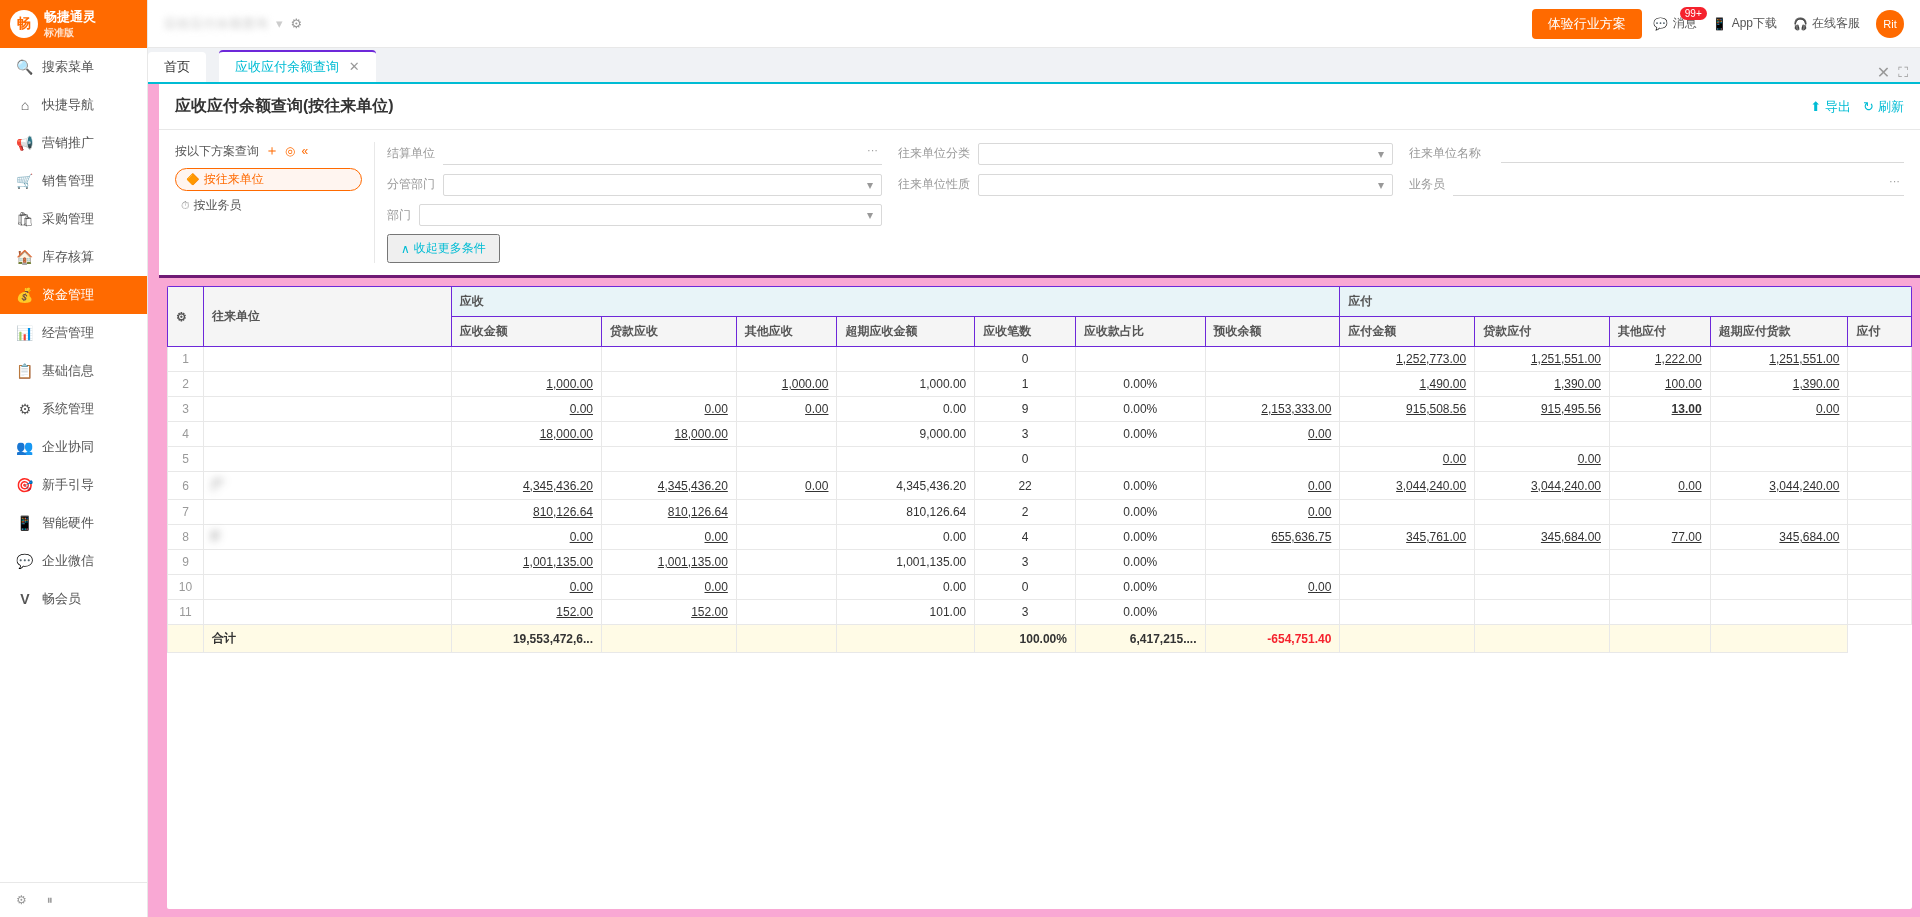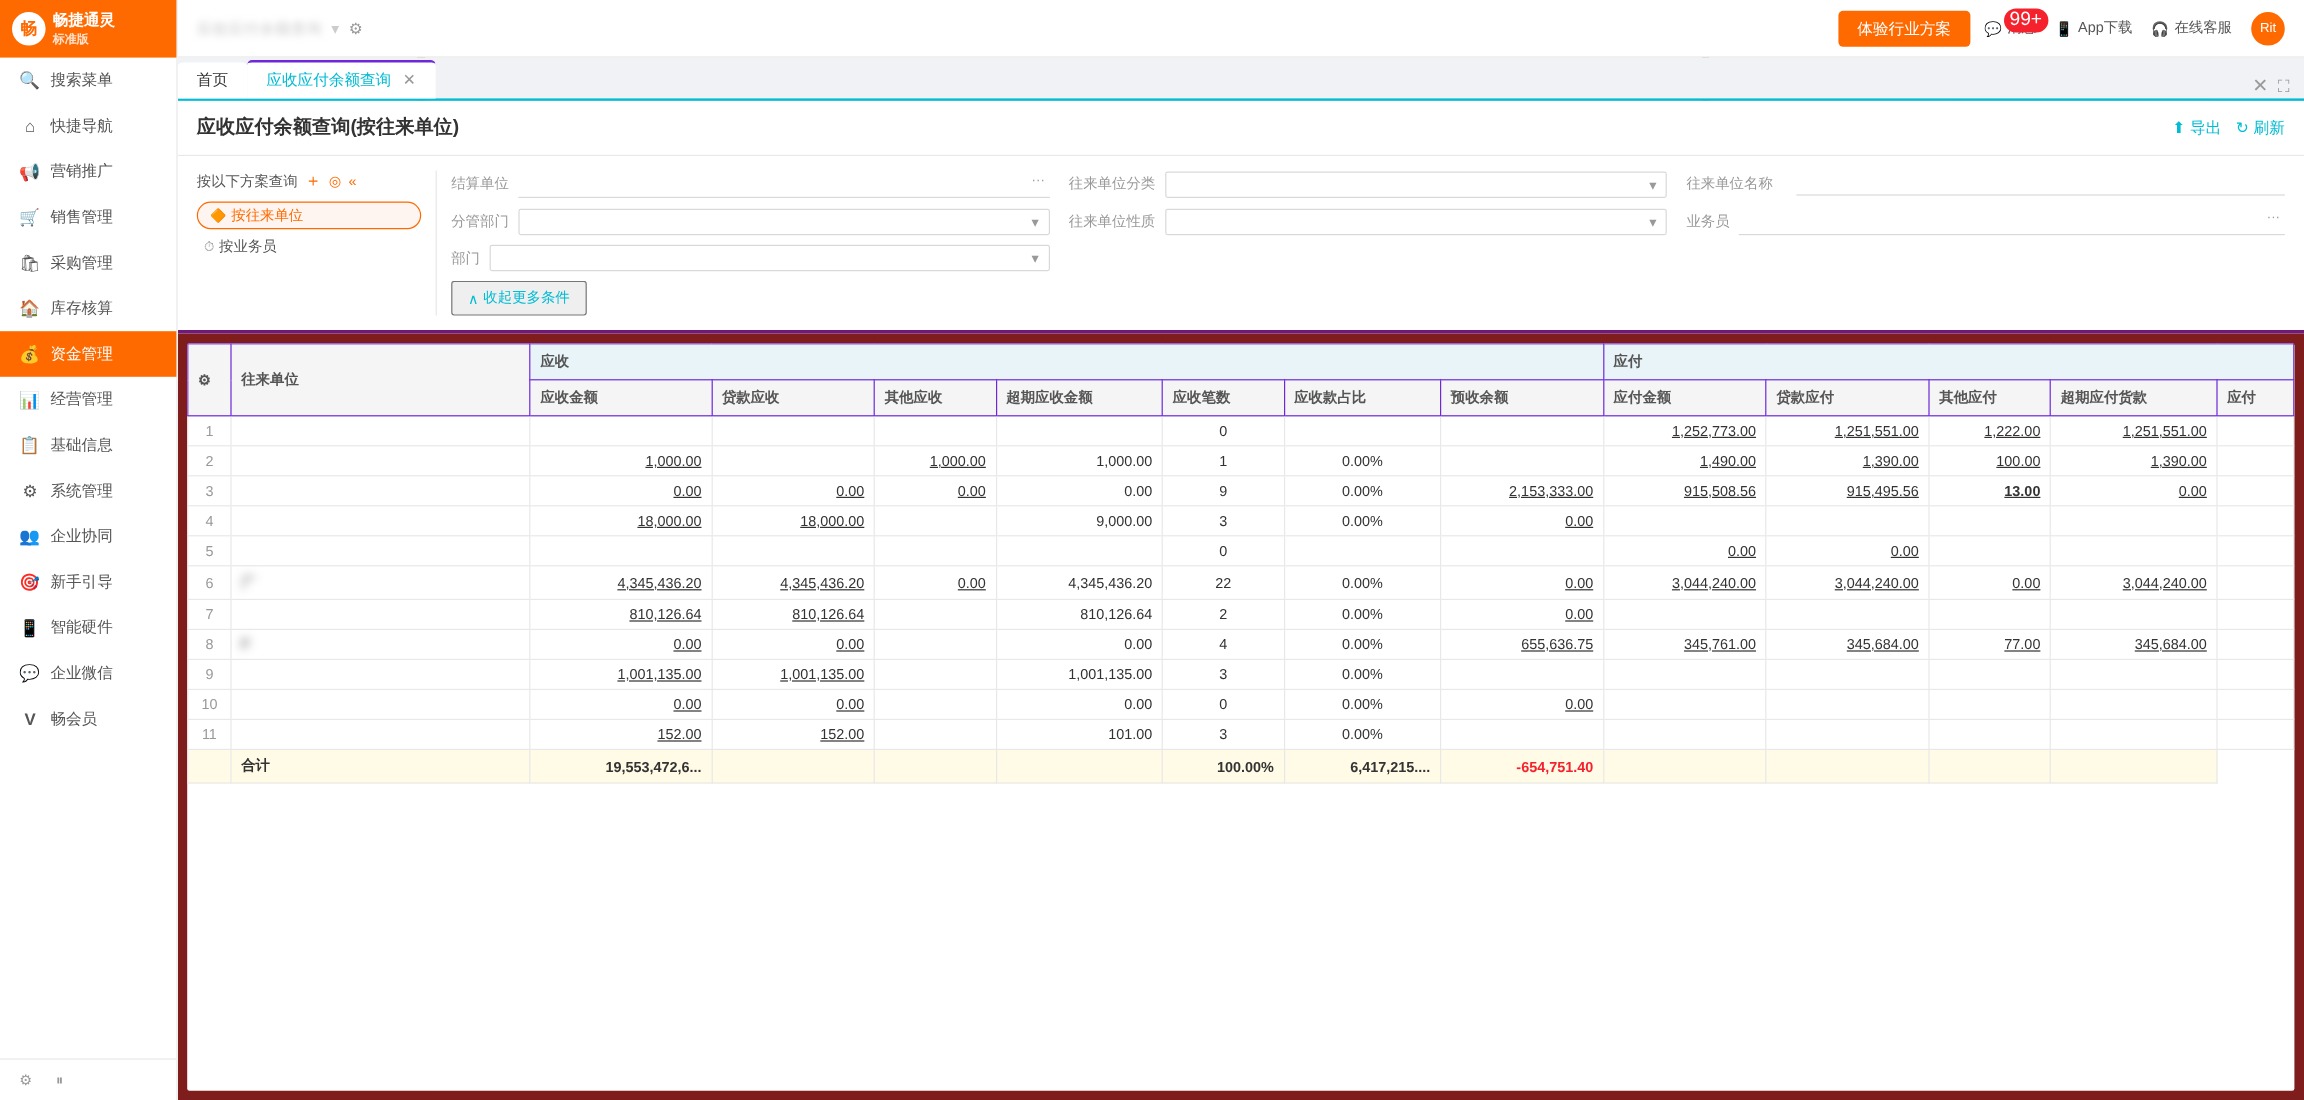--- a/index.html
+++ b/index.html
@@ -45,41 +45,41 @@
     .topbar-actions { display: flex; align-items: center; gap: 16px; color: #555; }
     .btn-orange {
       background: #ff6a00; color: #fff; border: none; border-radius: 4px;
       padding: 6px 16px; cursor: pointer; font-size: 13px;
     }
     .topbar-badge {
       position: relative; display: inline-flex; align-items: center; gap: 4px;
     }
     .badge-red {
       background: #f5222d; color: #fff; border-radius: 10px;
-      font-size: 16px; padding: 1px 5px; position: absolute; top: -8px; right: -10px;
+      font-size: 10px; padding: 1px 5px; position: absolute; top: -8px; right: -10px;
     }
 
     
     .tabbar {
       position: fixed; left: 148px; top: 48px; right: 0; height: 36px;
       background: #f0f2f5; display: flex; align-items: flex-end; z-index: 99;
       border-bottom: 2px solid #00bcd4;
     }
     .tab {
       padding: 6px 16px; cursor: pointer; font-size: 13px; color: #555;
-      background: #e0e0e0; border-radius: 4px 4px 0 0; margin-right: 0;
+      background: #e0e0e0; border-radius: 4px 4px 0 0; margin-right: 13px;
     }
     .tab.active { background: #fff; color: #00bcd4; border-top: 2px solid #6d28d9; }
     .tab-close { margin-left: 6px; color: #999; }
     .tab-home { background: #fff; border-radius: 4px 4px 0 0; color: #333; }
 
     
     .main {
       position: fixed; left: 148px; top: 84px; right: 0; bottom: 0;
-      background: #7f1d1d; overflow: hidden; display: flex; flex-direction: column;
+      background: #f9a8d4; overflow: hidden; display: flex; flex-direction: column; padding-left: 11px;
     }
     .page-header {
       background: #fff; padding: 12px 16px; display: flex; align-items: center;
       justify-content: space-between; border-bottom: 1px solid #e8e8e8;
     }
     .page-title { font-size: 16px; font-weight: bold; color: #333; }
     .page-actions { display: flex; gap: 12px; align-items: center; color: #00bcd4; font-size: 13px; }
 
     
     .filter-area {

